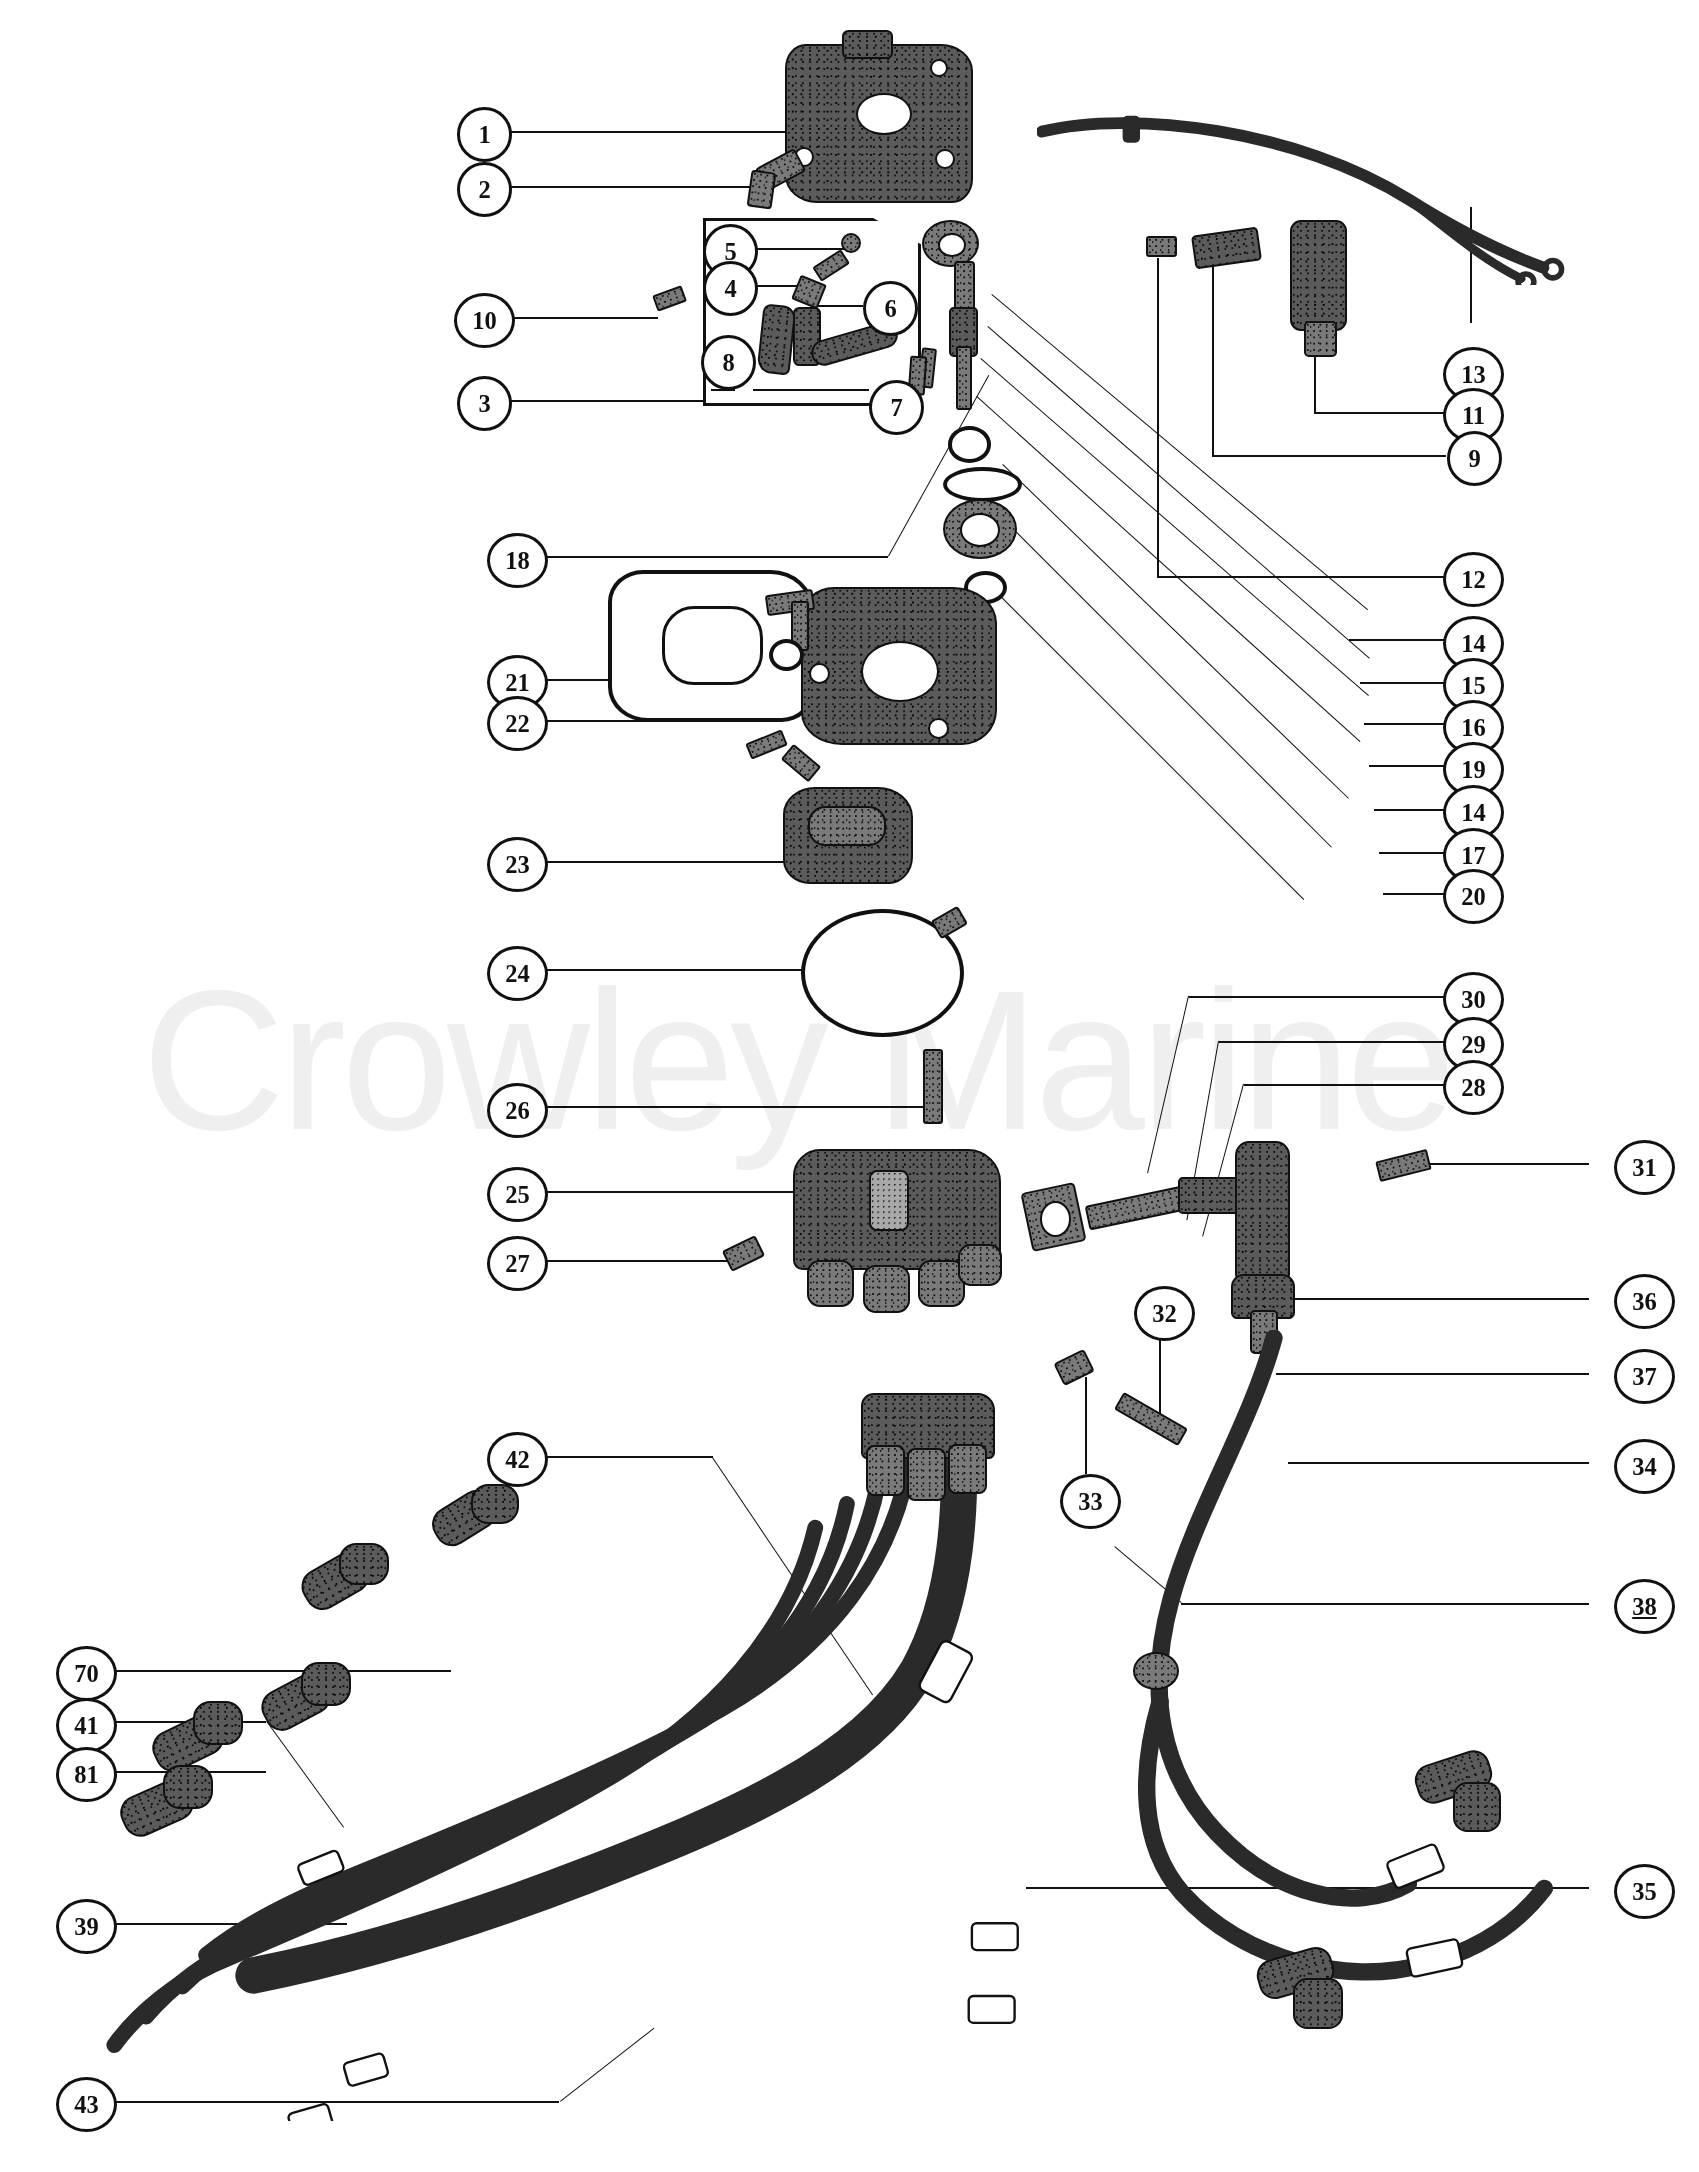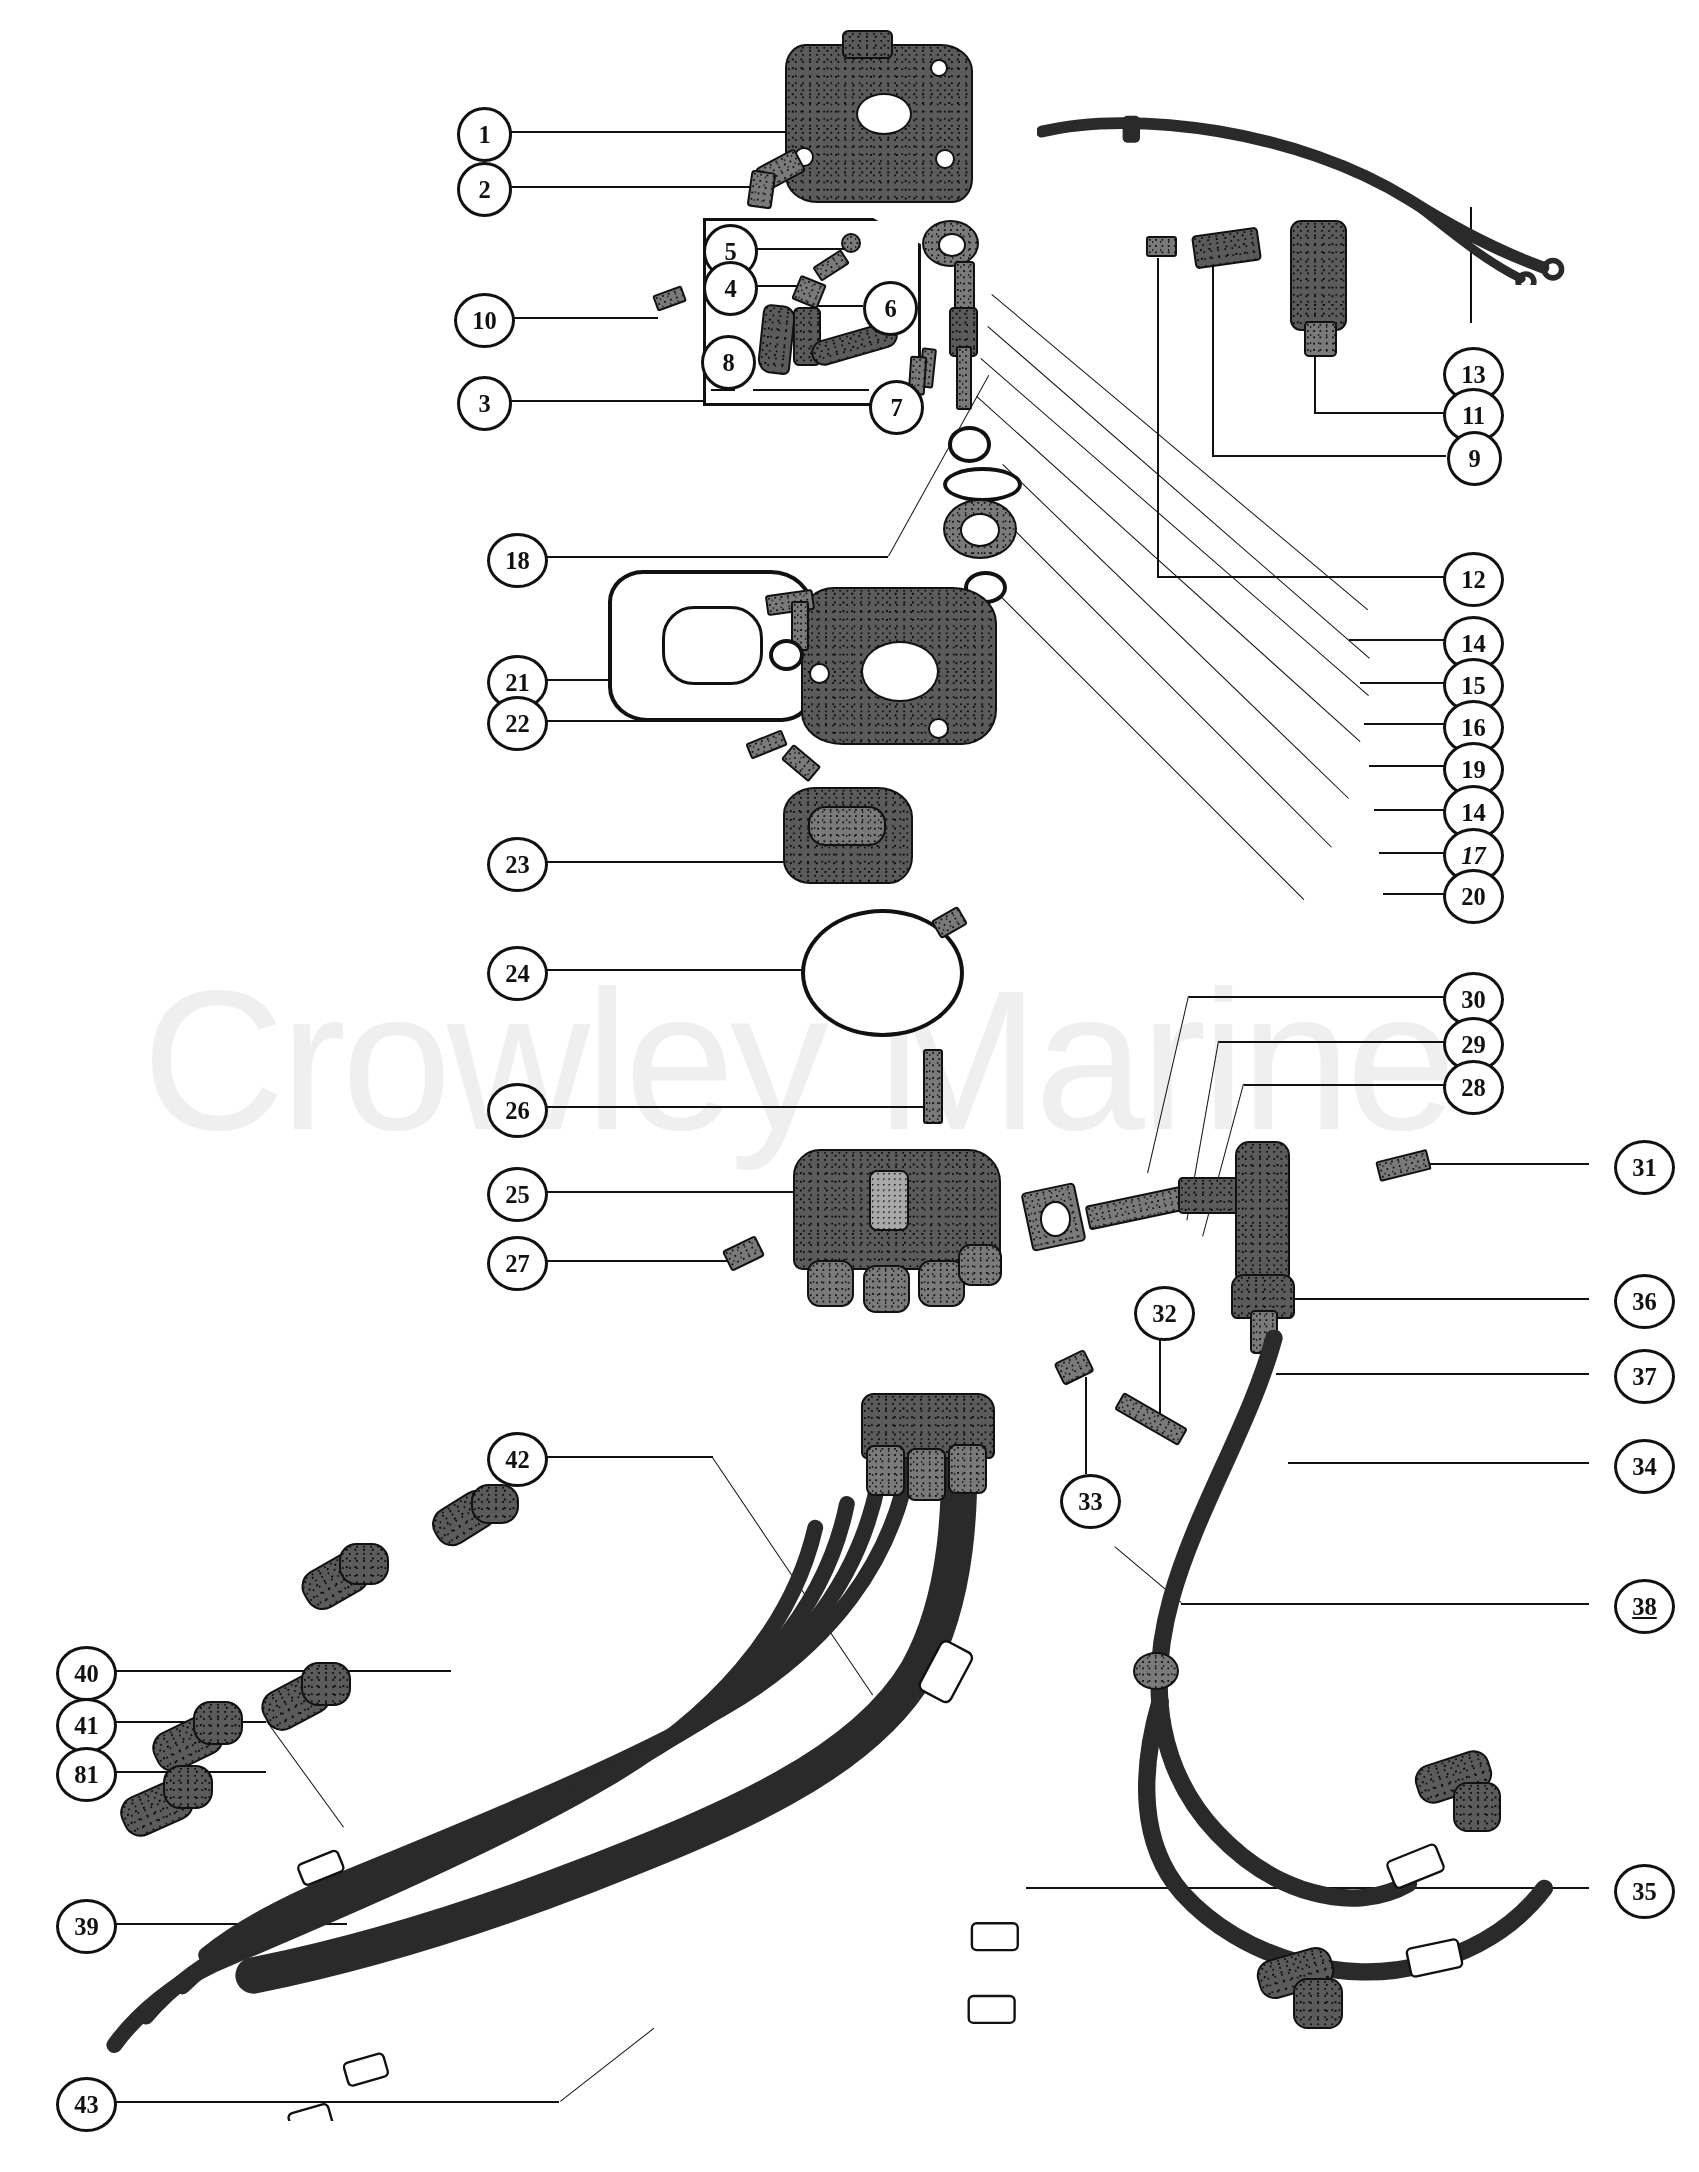--- a/index.html
+++ b/index.html
@@ -386,38 +386,38 @@
   <div class="cal wide" style="left:487px;top:533px;">18</div>
   <div class="cal wide" style="left:1443px;top:552px;">12</div>
   <div class="cal wide" style="left:1443px;top:616px;">14</div>
   <div class="cal wide" style="left:487px;top:655px;">21</div>
   <div class="cal wide" style="left:1443px;top:658px;">15</div>
   <div class="cal wide" style="left:1443px;top:700px;">16</div>
   <div class="cal wide" style="left:487px;top:696px;">22</div>
   <div class="cal wide" style="left:1443px;top:742px;">19</div>
   <div class="cal wide" style="left:1443px;top:785px;">14</div>
   <div class="cal wide" style="left:487px;top:837px;">23</div>
-  <div class="cal wide" style="left:1443px;top:828px;font-style:italic;">17</div>
+  <div class="cal wide" style="left:1443px;top:828px;">17</div>
   <div class="cal wide" style="left:1443px;top:869px;">20</div>
   <div class="cal wide" style="left:487px;top:946px;text-align:center;">24</div>
   <div class="cal wide" style="left:1443px;top:972px;">30</div>
   <div class="cal wide" style="left:1443px;top:1017px;">29</div>
   <div class="cal wide" style="left:1443px;top:1060px;">28</div>
   <div class="cal wide" style="left:487px;top:1083px;">26</div>
   <div class="cal wide" style="left:1614px;top:1140px;">31</div>
   <div class="cal wide" style="left:487px;top:1167px;">25</div>
   <div class="cal wide" style="left:487px;top:1236px;">27</div>
   <div class="cal wide" style="left:1614px;top:1274px;">36</div>
   <div class="cal wide" style="left:1134px;top:1286px;">32</div>
   <div class="cal wide" style="left:1614px;top:1349px;">37</div>
   <div class="cal wide" style="left:1060px;top:1474px;">33</div>
   <div class="cal wide" style="left:1614px;top:1439px;">34</div>
   <div class="cal wide" style="left:487px;top:1432px;">42</div>
   <div class="cal wide" style="left:1614px;top:1579px;text-decoration:underline;">38</div>
-  <div class="cal wide" style="left:56px;top:1646px;">40</div>
+  <div class="cal wide" style="left:56px;top:1646px;">70</div>
   <div class="cal wide" style="left:56px;top:1698px;">41</div>
   <div class="cal wide" style="left:56px;top:1747px;">81</div>
   <div class="cal wide" style="left:1614px;top:1864px;">35</div>
   <div class="cal wide" style="left:56px;top:1899px;">39</div>
   <div class="cal wide" style="left:56px;top:2077px;">43</div>
 
 
 </div>
 
 

